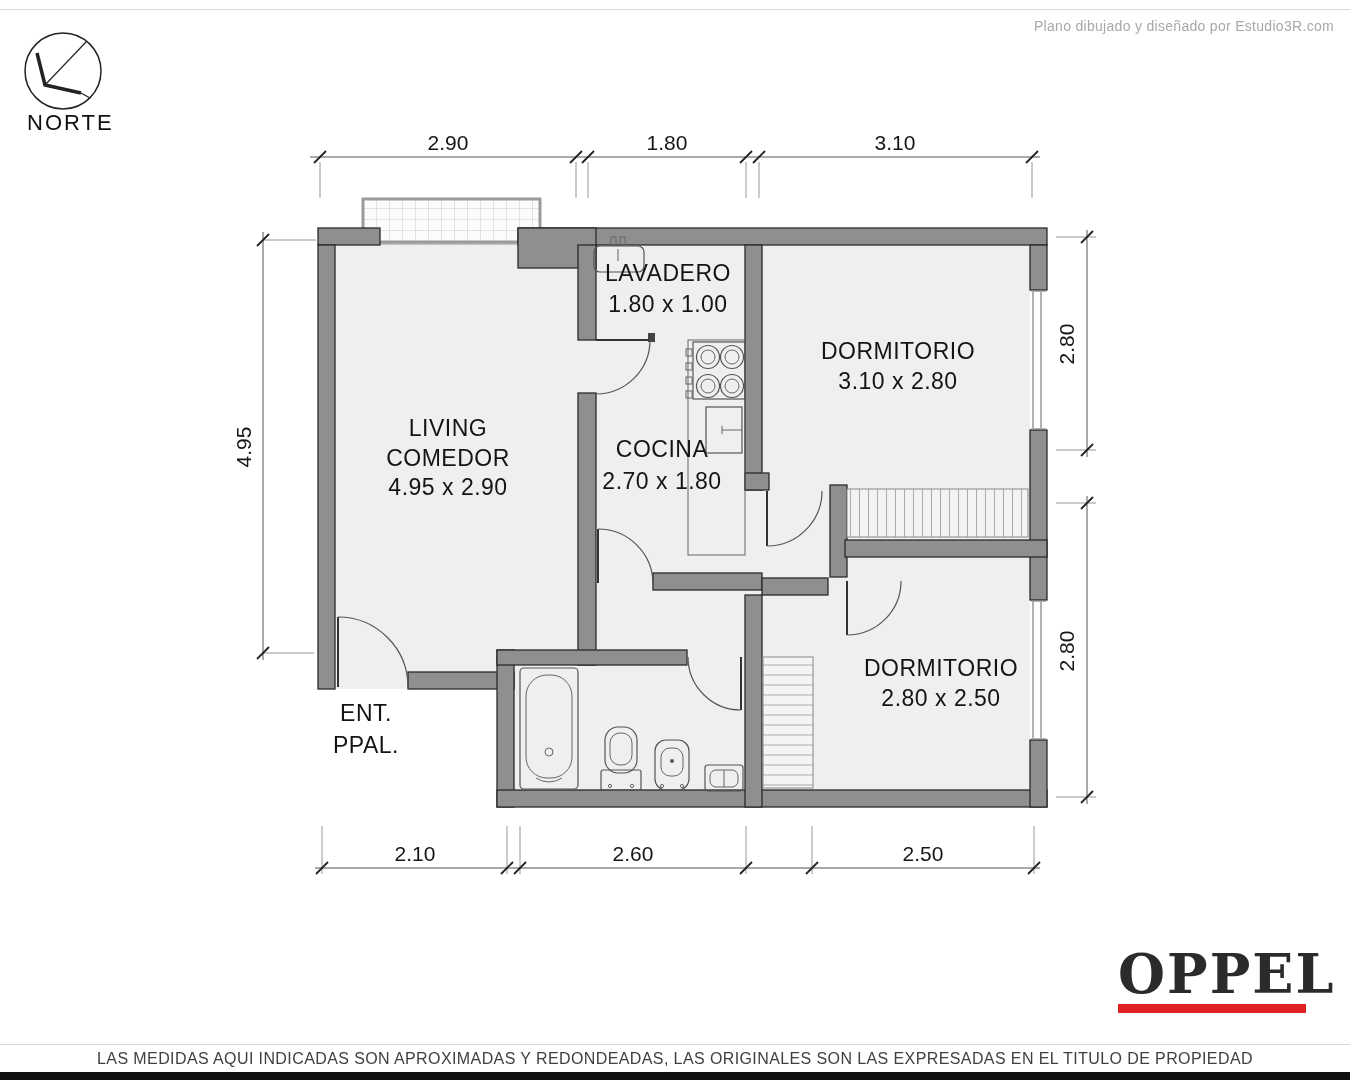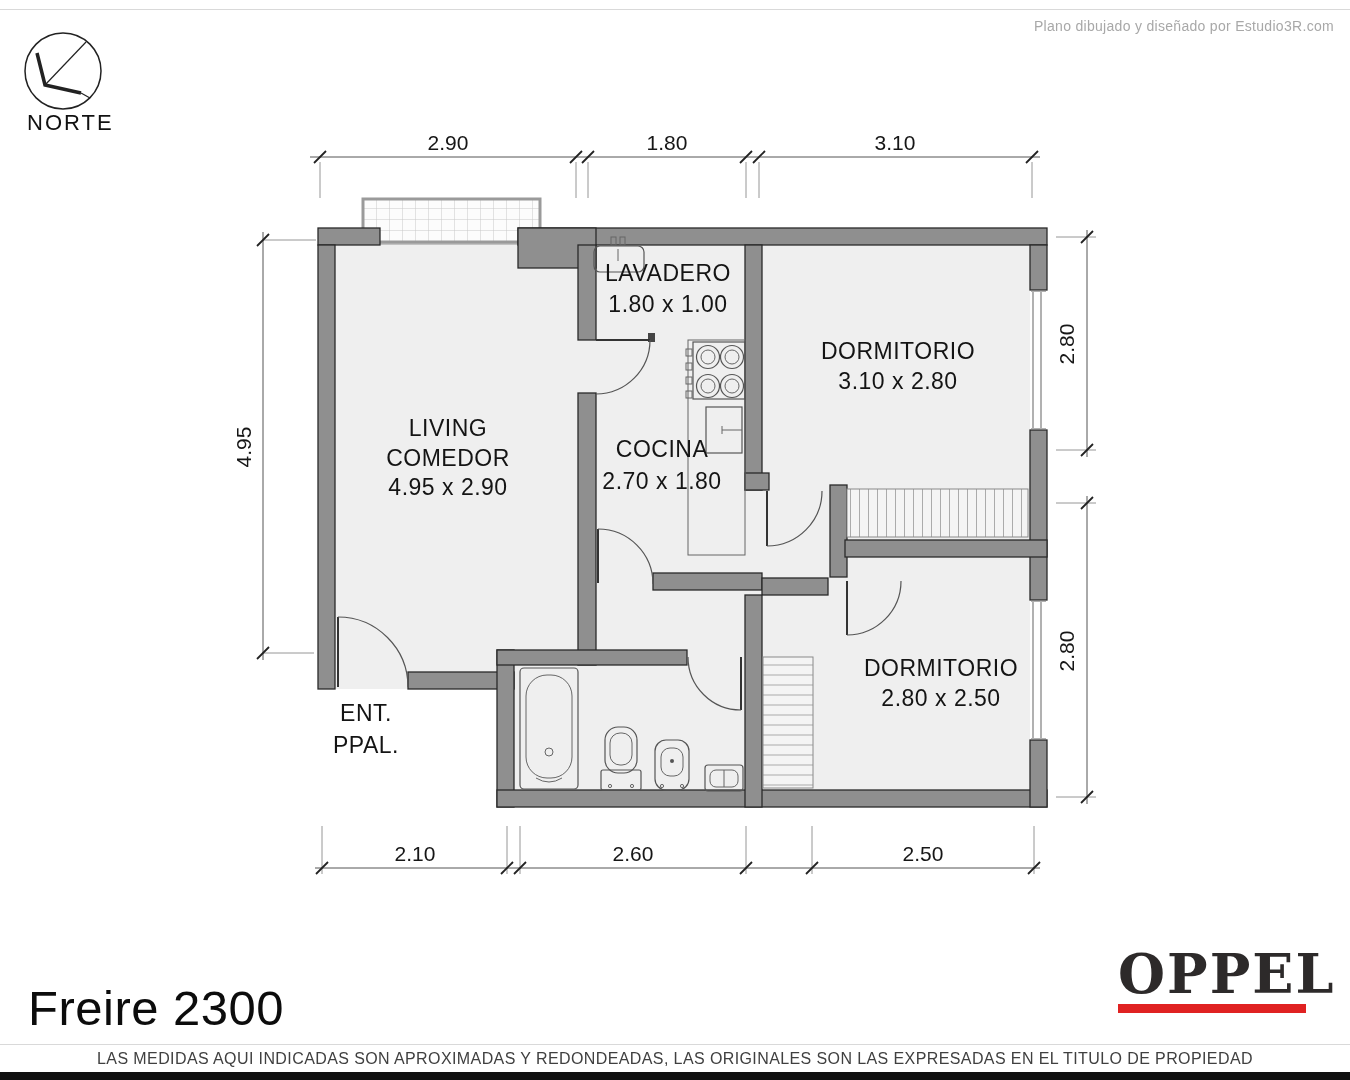--- a/index.html
+++ b/index.html
@@ -274,21 +274,20 @@
       <text class="dim-t" x="1074" y="344" transform="rotate(-90 1074 344)">2.80</text>
       <line class="dl" x1="1087" y1="496" x2="1087" y2="804"></line>
       <line class="wit" x1="1056" y1="503" x2="1096" y2="503"></line>
       <line class="wit" x1="1056" y1="797" x2="1096" y2="797"></line>
       <line class="tick" x1="1081" y1="509" x2="1093" y2="497"></line>
       <line class="tick" x1="1081" y1="803" x2="1093" y2="791"></line>
       <text class="dim-t" x="1074" y="651" transform="rotate(-90 1074 651)">2.80</text>
     </g>
   </svg>
 
-  <div class="plan-title">Freire 2300</div>
 
   <div class="brand">
     <div class="word">OPPEL</div>
     <div class="bar"></div>
   </div>
 
   <div class="hairline" style="top:1044px"></div>
   <div class="disclaimer">LAS MEDIDAS AQUI INDICADAS SON APROXIMADAS Y REDONDEADAS, LAS ORIGINALES SON LAS EXPRESADAS EN EL TITULO DE PROPIEDAD</div>
   <div class="bottom-bar"></div>
 

